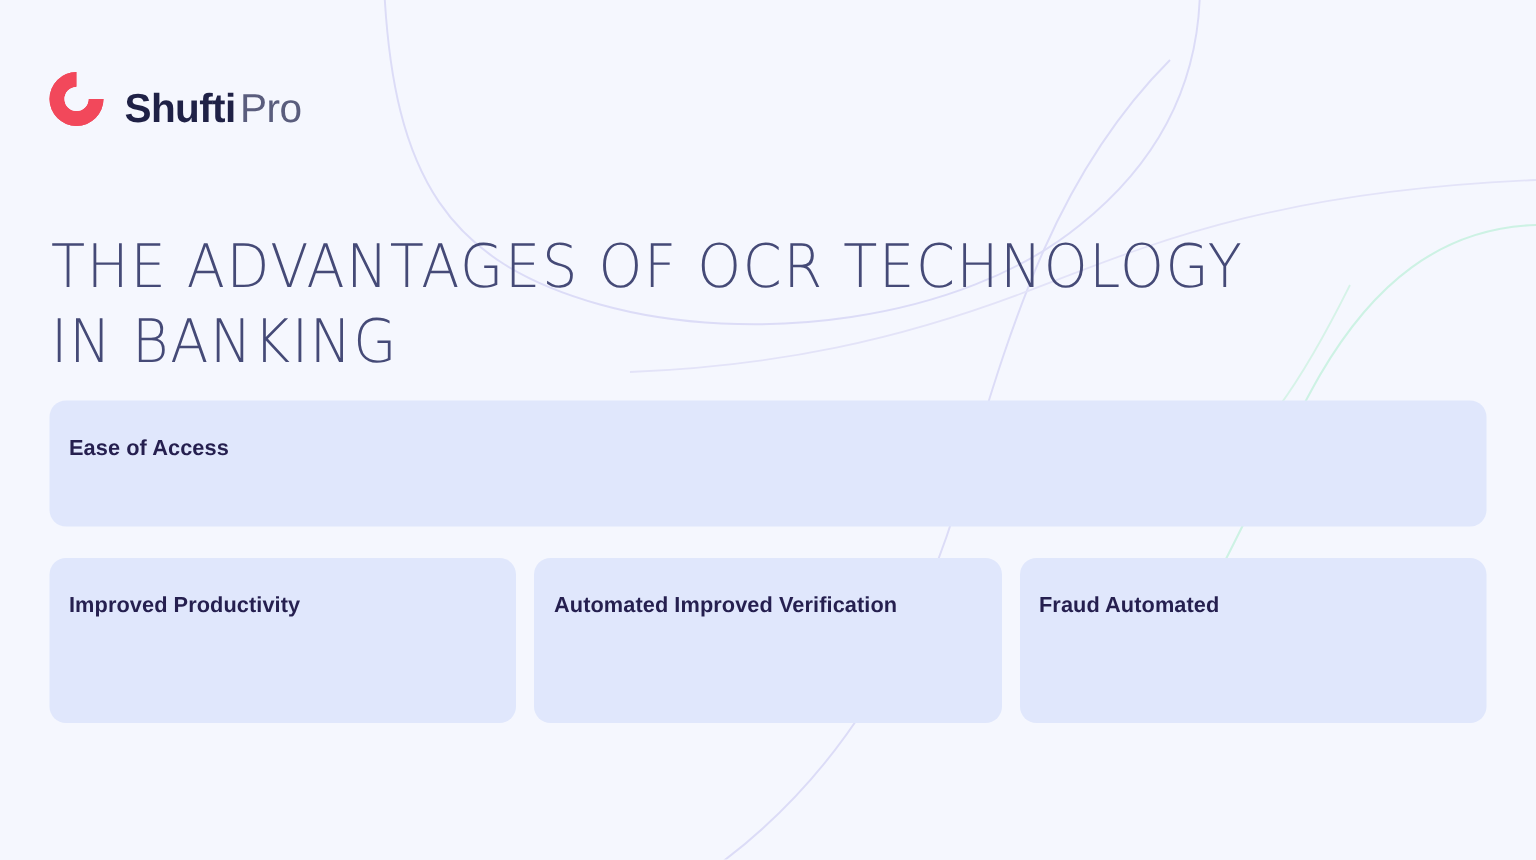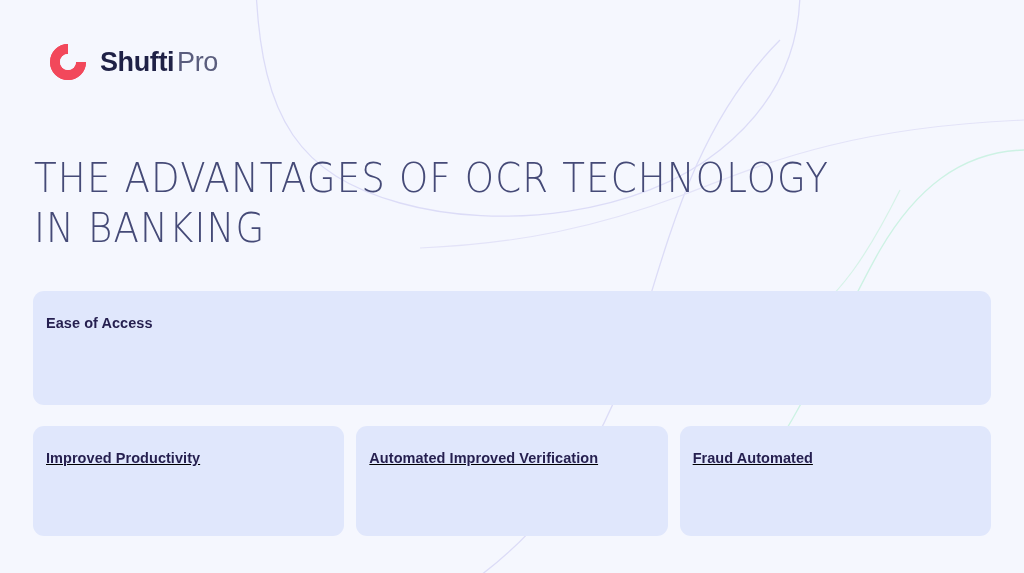--- a/index.html
+++ b/index.html
@@ -30,25 +30,25 @@
     top: 0;
     width: 1024px;
     height: 573px;
     pointer-events: none;
     z-index: 0;
   }
 
   
   #logo {
     position: absolute;
-    left: 48px;
+    left: 31px;
     top: 38px;
     height: 48px;
     display: flex;
-    align-items: center;
+    align-items: flex-end;
     z-index: 3;
   }
   #logo-mark {
     width: 40px;
     height: 40px;
     flex: 0 0 auto;
     display: block;
   }
   #logo-words {
     margin-left: 12px;
@@ -100,22 +100,22 @@
     display: flex;
     column-gap: 12px;
   }
   .card {
     flex: 1 1 0;
     border-radius: 11px;
     background: #e0e7fc;
     box-sizing: border-box;
     padding: 21px 13px 13px 13px;
   }
-  .card.row-1 { height: 114px; margin-top: 24px; }
-  .card.row-2 { height: 110px; text-decoration: underline; }
+  .card.row-1 { height: 84px; }
+  .card.row-2 { height: 110px; }
   .card-label {
     font-family: "Liberation Sans", sans-serif;
     font-weight: bold;
     font-size: 14.5px;
     line-height: 22px;
     color: #251f4f;
     letter-spacing: 0.05px;
   }
 </style>
 </head>

